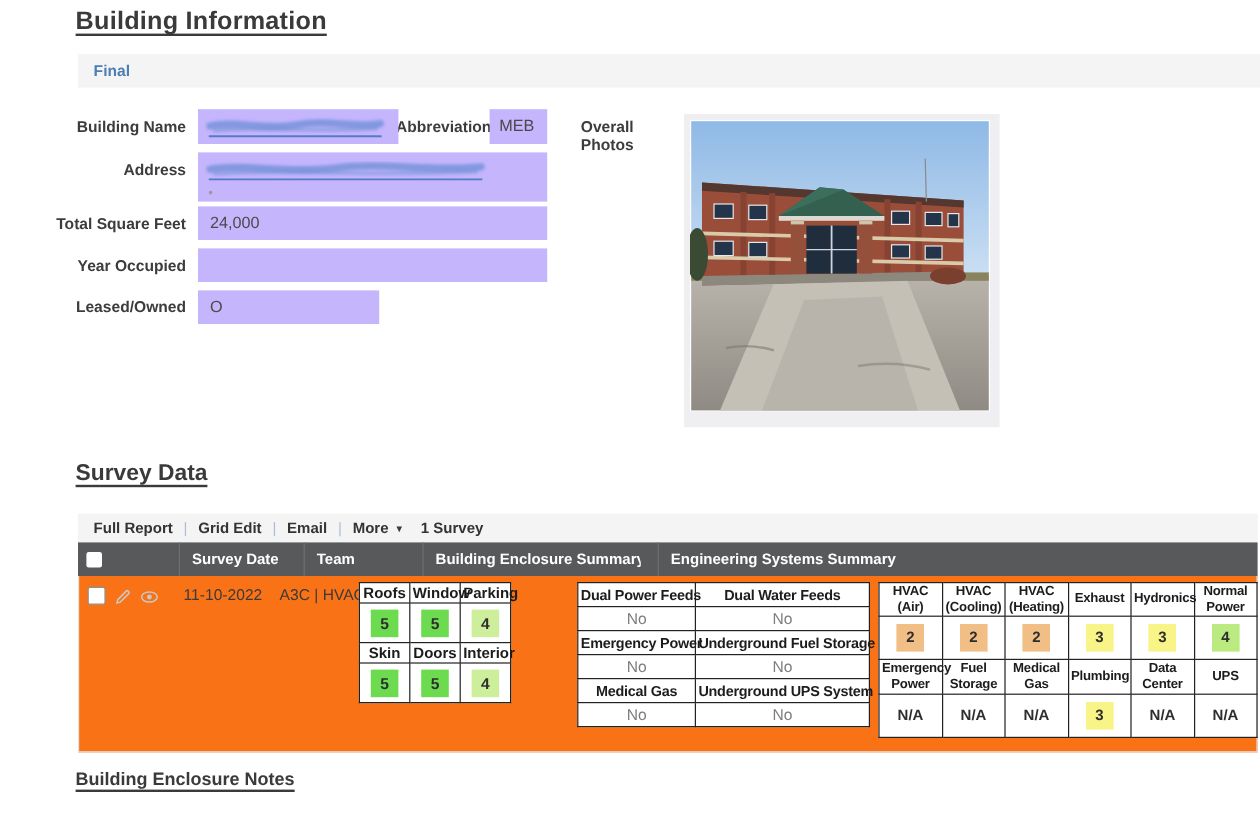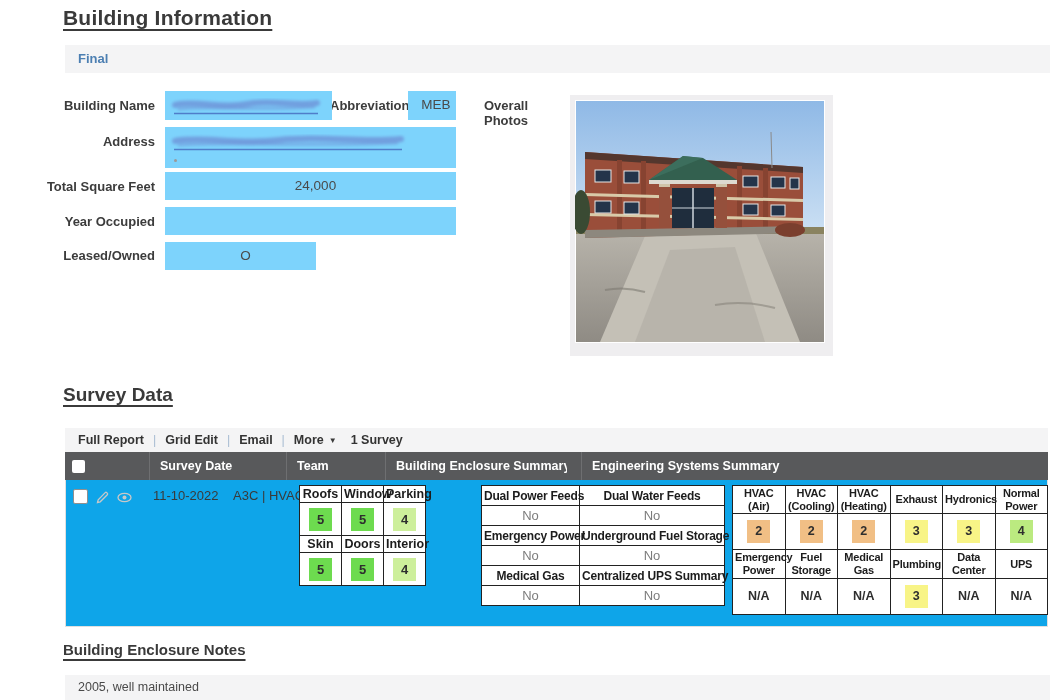--- a/index.html
+++ b/index.html
@@ -12,21 +12,21 @@
   #page-title { position:absolute; left:63px; top:6px; font-size:21px; font-weight:600; letter-spacing:.2px; }
   #survey-title { position:absolute; left:63px; top:384px; font-size:19px; font-weight:600; }
   #notes-title { position:absolute; left:63px; top:641px; font-size:15px; font-weight:600; }
 
   
   .status-bar { position:absolute; left:65px; top:45px; width:985px; height:28px; background:#f4f4f5; }
   .status-bar span { display:inline-block; padding-left:13px; line-height:28px; font-size:13px; font-weight:bold; color:#4c7fb2; }
 
   
   .f-label { position:absolute; left:0; width:155px; text-align:right; font-size:13px; font-weight:bold; color:#3c3c3c; }
-  .f-field { position:absolute; background:#7dd3fc; font-size:13.5px; color:#4a4a4a;text-align:center; }
+  .f-field { position:absolute; background:#c4b5fd; font-size:13.5px; color:#4a4a4a; }
   .f-field .val { display:block; padding:6px 0 0 10px; }
 
   .scribble { position:absolute; left:4px; top:3px; }
   .dot { position:absolute; left:9px; bottom:6px; width:3px; height:3px; border-radius:50%; background:#9a9a9a; }
 
   
   #photo-box { position:absolute; left:570px; top:95px; width:263px; height:261px; background:#efeef0; }
   #photo-box svg { position:absolute; left:5px; top:5px; }
 
   
@@ -35,21 +35,21 @@
   #grid-toolbar .tb-item { cursor:pointer; }
   #grid-toolbar .sep { color:#a9bdd3; font-weight:normal; margin:0 9px; }
   #grid-toolbar .more-arrow { display:inline-block; font-size:8px; margin-left:5px; transform:translateY(-1px); color:#3a3a3a; }
   #grid-toolbar .count { margin-left:14px; }
 
   #grid-head { height:28px; background:#58595b; display:flex; color:#fff; font-size:12.5px; font-weight:bold;gap:14px; }
   #grid-head .hc { display:flex; align-items:center; padding-left:10px; border-left:1px solid #6e6f71; overflow:hidden; white-space:nowrap; }
   #grid-head .hc:first-child { border-left:none; }
   .hdr-checkbox { width:13px; height:13px; background:#fff; border-radius:2px; margin-left:-3px; }
 
-  #grid-body { position:relative; height:147px; background:#0ea5e9; border:1px solid #e0e0e0; border-top:none; }
+  #grid-body { position:relative; height:147px; background:#f97316; border:1px solid #e0e0e0; border-top:none; }
   .row-checkbox { position:absolute; left:7px; top:9px; width:15px; height:15px; border:1.5px solid #8f8f8f; border-radius:2px; background:#fff; }
   .row-icon { position:absolute; top:10px; }
   .cell-text { position:absolute; top:8px; font-size:13px; color:#3a3a3a; }
 
   
   table.mini { border-collapse:collapse; table-layout:fixed; background:#fff; }
   table.mini td { border:1px solid #222; text-align:center; vertical-align:middle; }
   table.mini td.mh { font-weight:bold; font-size:12.5px; color:#1c1c1c; padding:1px 2px; white-space:nowrap; }
   .badge { display:inline-block; min-width:23px; height:23px; line-height:23px; font-size:13px; font-weight:600; color:#2e2e2e; }
 
@@ -213,21 +213,21 @@
         <span>More</span><span class="more-arrow">▼</span>
       </span>
       <span class="count">1 Survey</span>
     </div>
 
     <div id="grid-head">
       <div class="hc" style="width:70px;">
         <div class="hdr-checkbox"></div>
       </div>
       <div class="hc" style="width:90px;">Survey Date</div>
-      <div class="hc" style="width:73px;margin-left:33px;">Team</div>
+      <div class="hc" style="width:73px;">Team</div>
       <div class="hc" style="width:182px;margin-left:12px;">Building Enclosure Summary</div>
       <div class="hc" style="width:345px;">Engineering Systems Summary</div>
     </div>
 
     <div id="grid-body">
       <div class="row-checkbox"></div>
 
       <svg class="row-icon" style="left:29px;" width="15" height="15" viewBox="0 0 15 15">
         <path d="M2.5,12.5 L3.2,9.8 L10.2,2.6 C10.6,2.2 11.3,2.2 11.7,2.6 L12.3,3.2 C12.7,3.6 12.7,4.3 12.3,4.7 L5.2,11.8 Z" fill="none" stroke="#c8c8c8" stroke-width="1.3"></path>
       </svg>
@@ -277,21 +277,21 @@
         <tr>
           <td class="mh c1">Emergency Power</td>
           <td class="mh c2">Underground Fuel Storage</td>
         </tr>
         <tr>
           <td class="mv">No</td>
           <td class="mv">No</td>
         </tr>
         <tr>
           <td class="mh c1">Medical Gas</td>
-          <td class="mh c2">Centralized UPS Summary</td>
+          <td class="mh c2">Underground UPS System</td>
         </tr>
         <tr>
           <td class="mv">No</td>
           <td class="mv">No</td>
         </tr>
       </tbody>
         </table>
 
       <table class="mini" id="tbl-eng">
         <tbody>
@@ -326,17 +326,14 @@
           <td class="mv"><span class="badge" style="background: rgb(248, 244, 135);">3</span></td>
           <td class="mv"><span class="badge">N/A</span></td>
           <td class="mv"><span class="badge">N/A</span></td>
         </tr>
       </tbody>
         </table>
     </div>
   </div>
 
   <h3 id="notes-title" class="h-underline">Building Enclosure Notes</h3>
-  <div class="notes-bar">
-    <span>2005, well maintained</span>
-  </div>
 
 </div>
 
 </body></html>

